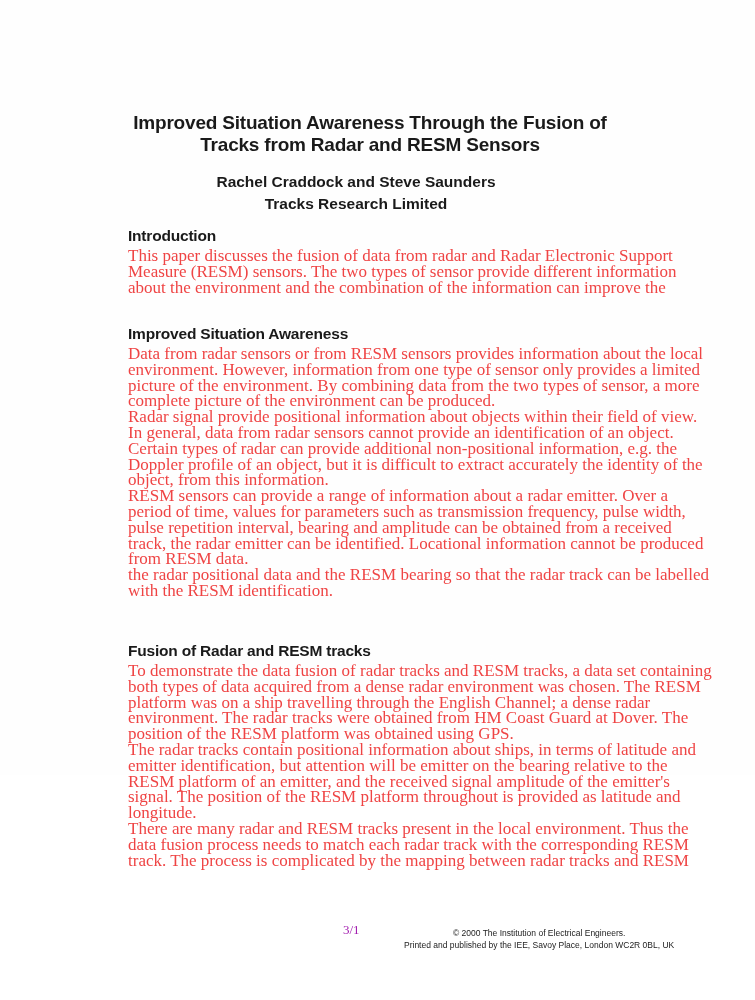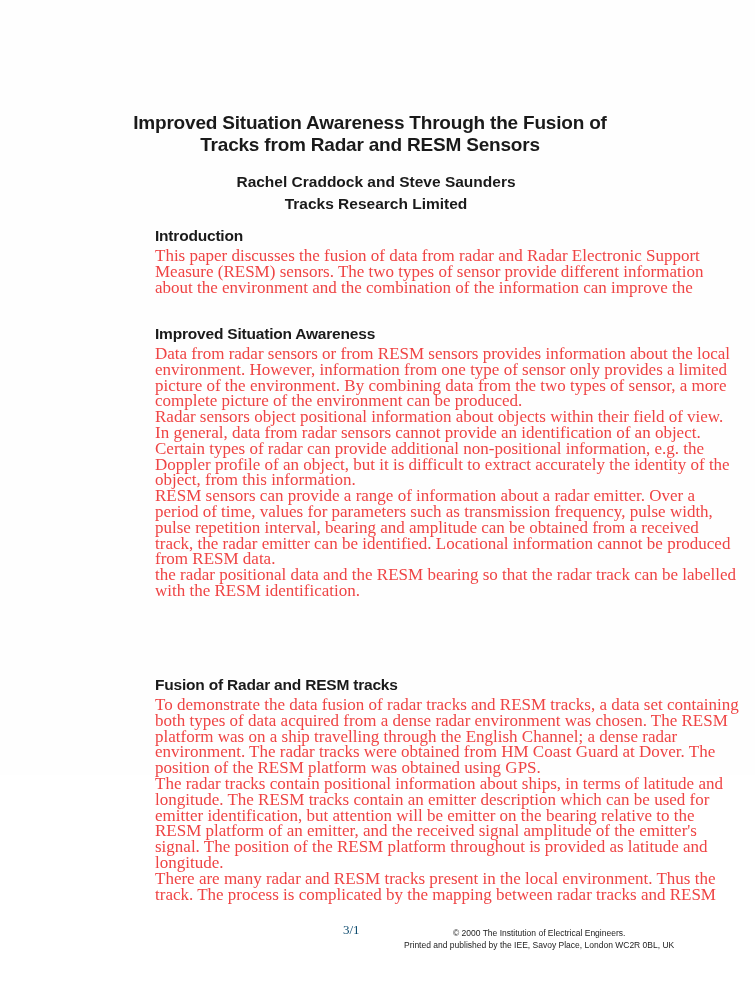--- a/index.html
+++ b/index.html
@@ -1,29 +1,29 @@
 <!DOCTYPE html>
 <html><head>
 <meta charset="utf-8">
 <style>
   html, body { margin: 0; padding: 0; background: #ffffff; }
   body { width: 755px; height: 1000px; position: relative; overflow: hidden; color: #111; }
   .page { position: absolute; left: 0; top: 0; width: 755px; height: 775px; background: #fefefe; }
   .title-block { position: absolute; left: 130px; width: 480px; top: 112px; text-align: center;
     font-family: "Liberation Sans", sans-serif; font-weight: bold; color: #1a1a1a; }
   .title-line { font-size: 19px; line-height: 22px; letter-spacing: -0.2px; }
-  .authors { position: absolute; left: 136px; width: 480px; top: 171px; text-align: center;
+  .authors { position: absolute; left: 116px; width: 480px; top: 171px; text-align: center;
     font-family: "Liberation Sans", sans-serif; font-weight: bold; font-size: 15.5px; line-height: 22px; color: #1a1a1a; }
-  .section { position: absolute; left: 155px; width: 461px; }
+  .section { position: absolute; left: 128px; width: 461px; }
   .heading { font-family: "Liberation Sans", sans-serif; font-weight: bold; font-size: 15.5px;
     line-height: 20px; color: #1a1a1a; margin: 0 0 2px 0; letter-spacing: -0.2px; }
   .line { font-family: "Liberation Serif", serif; font-size: 17px; line-height: 15.8px; height: 15.8px;
     text-align: justify; text-align-last: justify; white-space: nowrap; overflow: visible; color: #ef4444; }
   .line.last { text-align-last: left; }
-  .footer-page { position: absolute; left: 343px; top: 922px; font-family: "Liberation Serif", serif; font-size: 13px; color: #0c4a6e; }
+  .footer-page { position: absolute; left: 343px; top: 922px; font-family: "Liberation Serif", serif; font-size: 13px; color: #a21caf; }
   .footer-copy { position: absolute; left: 404px; top: 928px; font-family: "Liberation Sans", sans-serif; font-size: 8.5px; line-height: 11.5px; color: #222; text-align: center; }
 </style>
 </head>
 <body>
 
 <div class="page">
 
   <div class="title-block">
     <div class="title-line">Improved Situation Awareness Through the Fusion of</div>
     <div class="title-line">Tracks from Radar and RESM Sensors</div>
@@ -40,48 +40,48 @@
     <div class="line">Measure (RESM) sensors. The two types of sensor provide different information</div>
     <div class="line">about the environment and the combination of the information can improve the</div>
   </div>
 
   <div class="section" style="top:324px;">
     <div class="heading">Improved Situation Awareness</div>
     <div class="line">Data from radar sensors or from RESM sensors provides information about the local</div>
     <div class="line">environment. However, information from one type of sensor only provides a limited</div>
     <div class="line">picture of the environment. By combining data from the two types of sensor, a more</div>
     <div class="line last">complete picture of the environment can be produced.</div>
-    <div class="line">Radar sensors object positional information about objects within their field of view.</div>
+    <div class="line">Radar signal provide positional information about objects within their field of view.</div>
     <div class="line">In general, data from radar sensors cannot provide an identification of an object.</div>
     <div class="line">Certain types of radar can provide additional non-positional information, e.g. the</div>
     <div class="line">Doppler profile of an object, but it is difficult to extract accurately the identity of the</div>
     <div class="line last">object, from this information.</div>
     <div class="line">RESM sensors can provide a range of information about a radar emitter. Over a</div>
     <div class="line">period of time, values for parameters such as transmission frequency, pulse width,</div>
     <div class="line">pulse repetition interval, bearing and amplitude can be obtained from a received</div>
     <div class="line">track, the radar emitter can be identified. Locational information cannot be produced</div>
     <div class="line last">from RESM data.</div>
     <div class="line">the radar positional data and the RESM bearing so that the radar track can be labelled</div>
     <div class="line last">with the RESM identification.</div>
   </div>
 
-  <div class="section" style="top:641px;margin-top:34px;">
+  <div class="section" style="top:641px;">
     <div class="heading">Fusion of Radar and RESM tracks</div>
     <div class="line">To demonstrate the data fusion of radar tracks and RESM tracks, a data set containing</div>
     <div class="line">both types of data acquired from a dense radar environment was chosen. The RESM</div>
     <div class="line">platform was on a ship travelling through the English Channel; a dense radar</div>
     <div class="line">environment. The radar tracks were obtained from HM Coast Guard at Dover. The</div>
     <div class="line last">position of the RESM platform was obtained using GPS.</div>
     <div class="line">The radar tracks contain positional information about ships, in terms of latitude and</div>
-    <div class="line">longitude. The RESM tracks contain an emitter description which can be used for</div>
     <div class="line">emitter identification, but attention will be emitter on the bearing relative to the</div>
     <div class="line">RESM platform of an emitter, and the received signal amplitude of the emitter's</div>
     <div class="line">signal. The position of the RESM platform throughout is provided as latitude and</div>
     <div class="line last">longitude.</div>
     <div class="line">There are many radar and RESM tracks present in the local environment. Thus the</div>
+    <div class="line">data fusion process needs to match each radar track with the corresponding RESM</div>
     <div class="line">track. The process is complicated by the mapping between radar tracks and RESM</div>
   </div>
 
   <div class="footer-page">3/1</div>
   <div class="footer-copy">
     <div>© 2000 The Institution of Electrical Engineers.</div>
     <div>Printed and published by the IEE, Savoy Place, London WC2R 0BL, UK</div>
   </div>
 </div>
 

